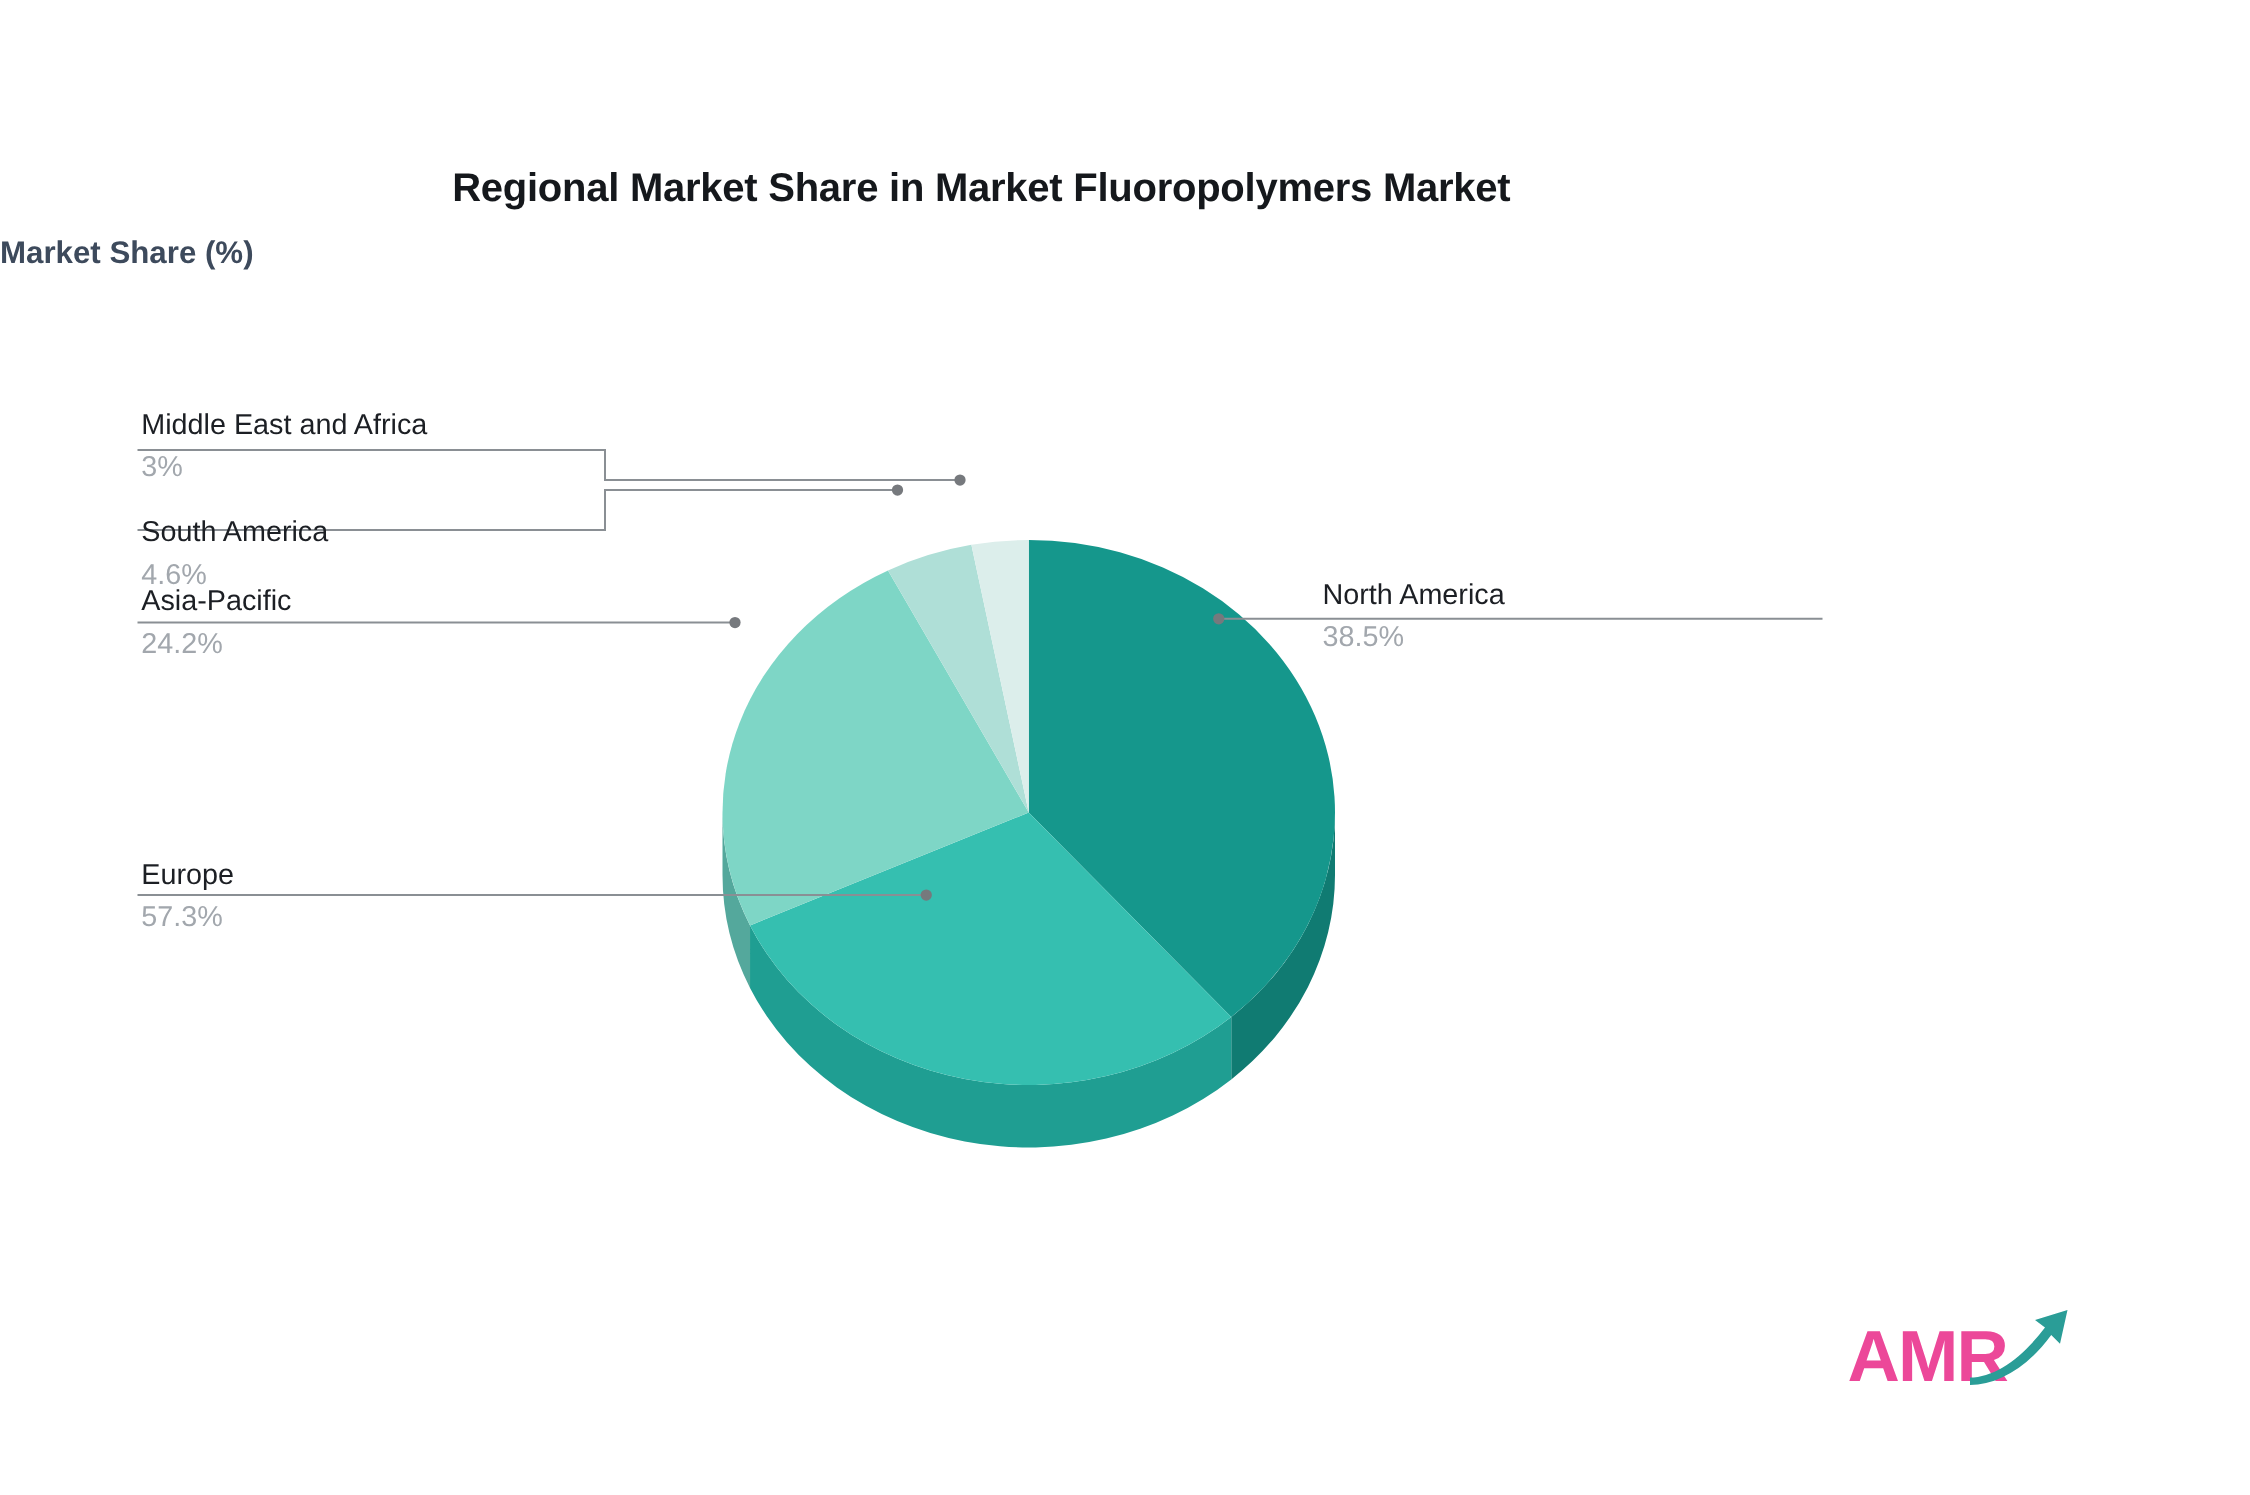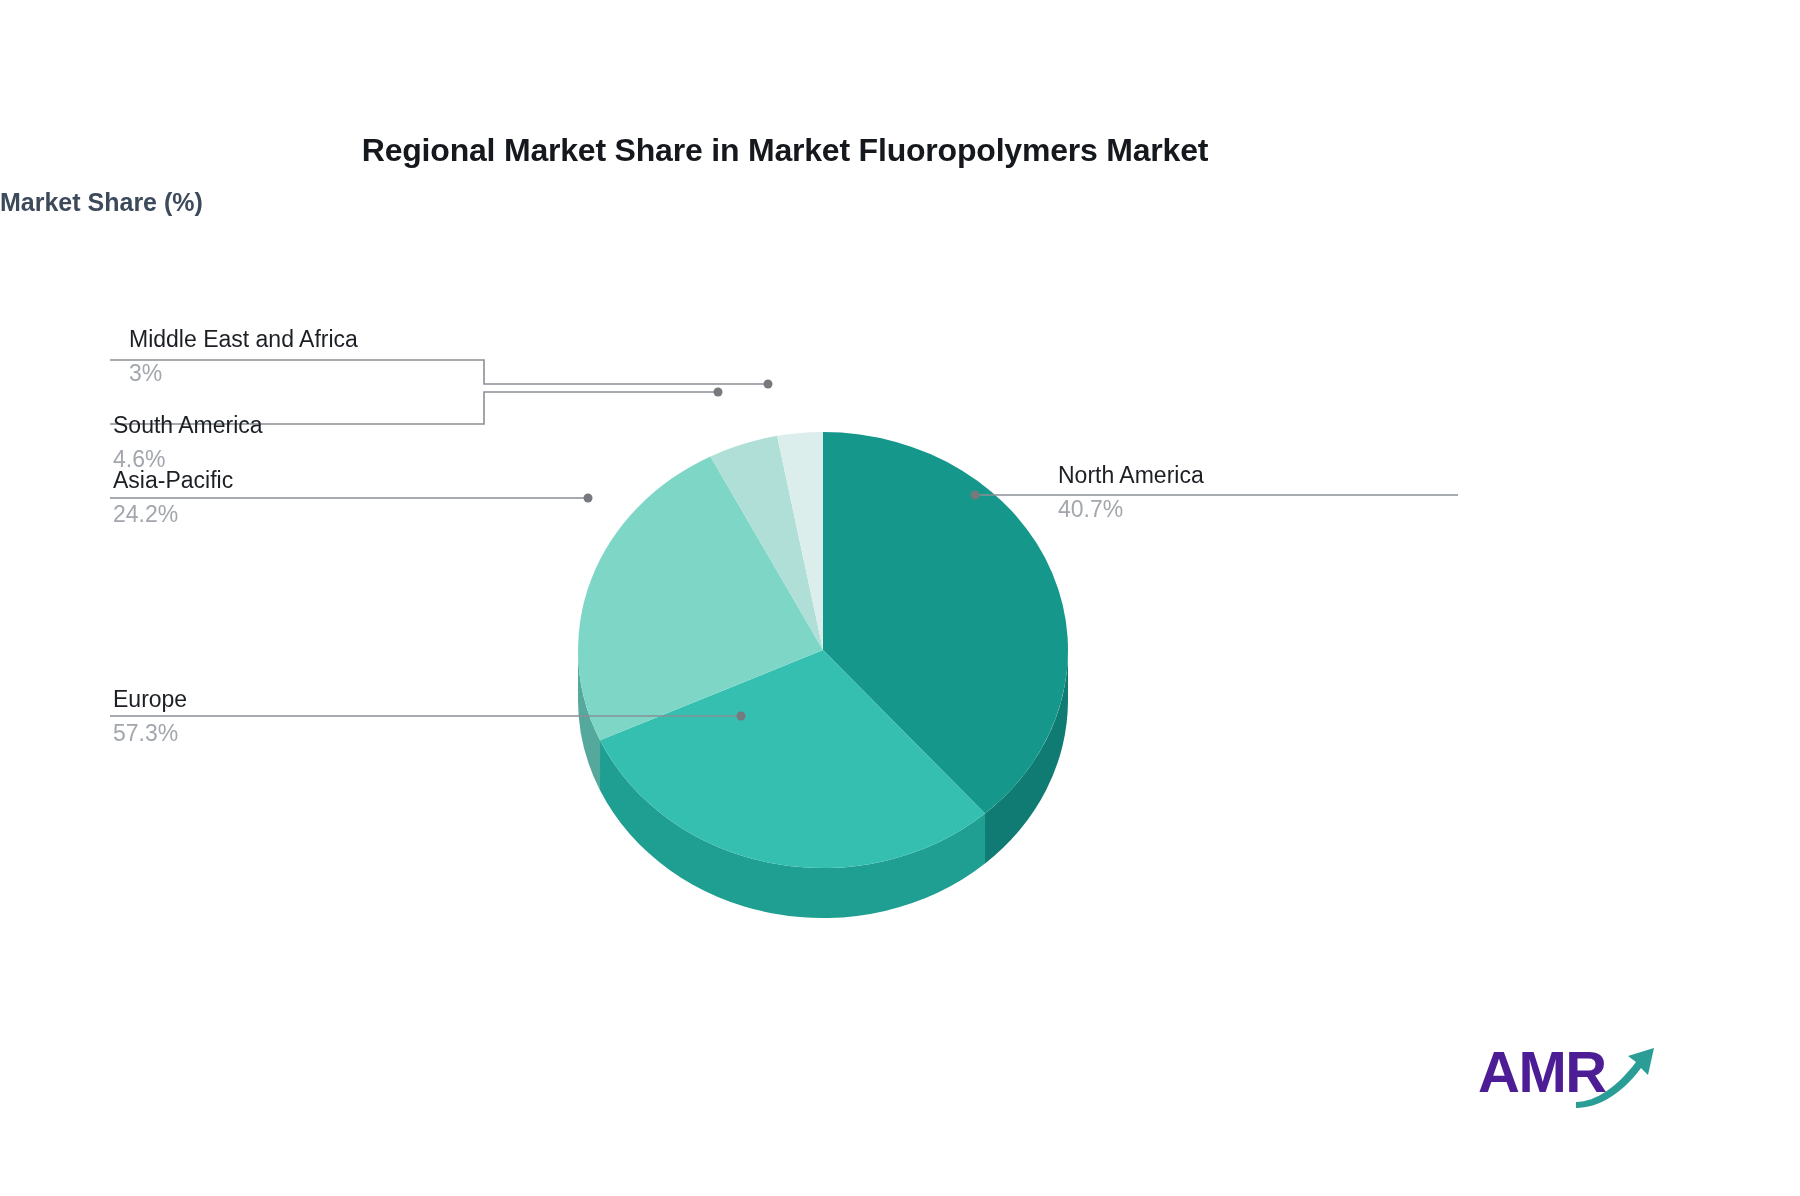--- a/index.html
+++ b/index.html
@@ -75,24 +75,24 @@
   #amr-logo {
     position: absolute;
     left: 1478px;
     top: 1032px;
     width: 175px;
     height: 76px;
   }
   #amr-wordmark {
     position: absolute;
     left: 0;
-    top: 6px;
+    top: 20px;
     font-size: 58px;
     font-weight: bold;
-    color: #4c1d95;
+    color: #ec4899;
     letter-spacing: -1.5px;
     font-family: "Liberation Sans", sans-serif;
   }
   #amr-arrow {
     position: absolute;
     left: 96px;
     top: 10px;
     width: 82px;
     height: 66px;
   }
@@ -141,21 +141,21 @@
     </g>
     <g fill="#76797d">
       <circle cx="975" cy="495" r="4.5"></circle>
       <circle cx="768" cy="384" r="4.5"></circle>
       <circle cx="718" cy="392" r="4.5"></circle>
       <circle cx="588" cy="498" r="4.5"></circle>
       <circle cx="741" cy="716" r="4.5"></circle>
     </g>
   </svg>
 
-  <div class="callout" style="left:113px; top:326px;margin-left:16px;">
+  <div class="callout" style="left:113px; top:326px;">
     <span class="cl-name">Middle East and Africa</span>
     <span class="cl-value">3%</span>
   </div>
 
   <div class="callout" style="left:113px; top:412px;">
     <span class="cl-name">South America</span>
     <span class="cl-value">4.6%</span>
   </div>
 
   <div class="callout" style="left:113px; top:467px;">
@@ -163,21 +163,21 @@
     <span class="cl-value">24.2%</span>
   </div>
 
   <div class="callout" style="left:113px; top:686px;">
     <span class="cl-name">Europe</span>
     <span class="cl-value">57.3%</span>
   </div>
 
   <div class="callout right" style="left:1058px; top:462px; width:400px;">
     <span class="cl-name">North America</span>
-    <span class="cl-value">40.7%</span>
+    <span class="cl-value">38.5%</span>
   </div>
 
   <div id="amr-logo">
     <div id="amr-wordmark">AMR</div>
     <svg id="amr-arrow" viewBox="0 0 82 66">
       <path d="M 2 60 C 22 60, 44 44, 62 20 L 54 14 L 80 6 L 74 33 L 67 26 C 48 52, 24 66, 2 66 Z" fill="#2a9d97"></path>
     </svg>
   </div>
 
 </div>

